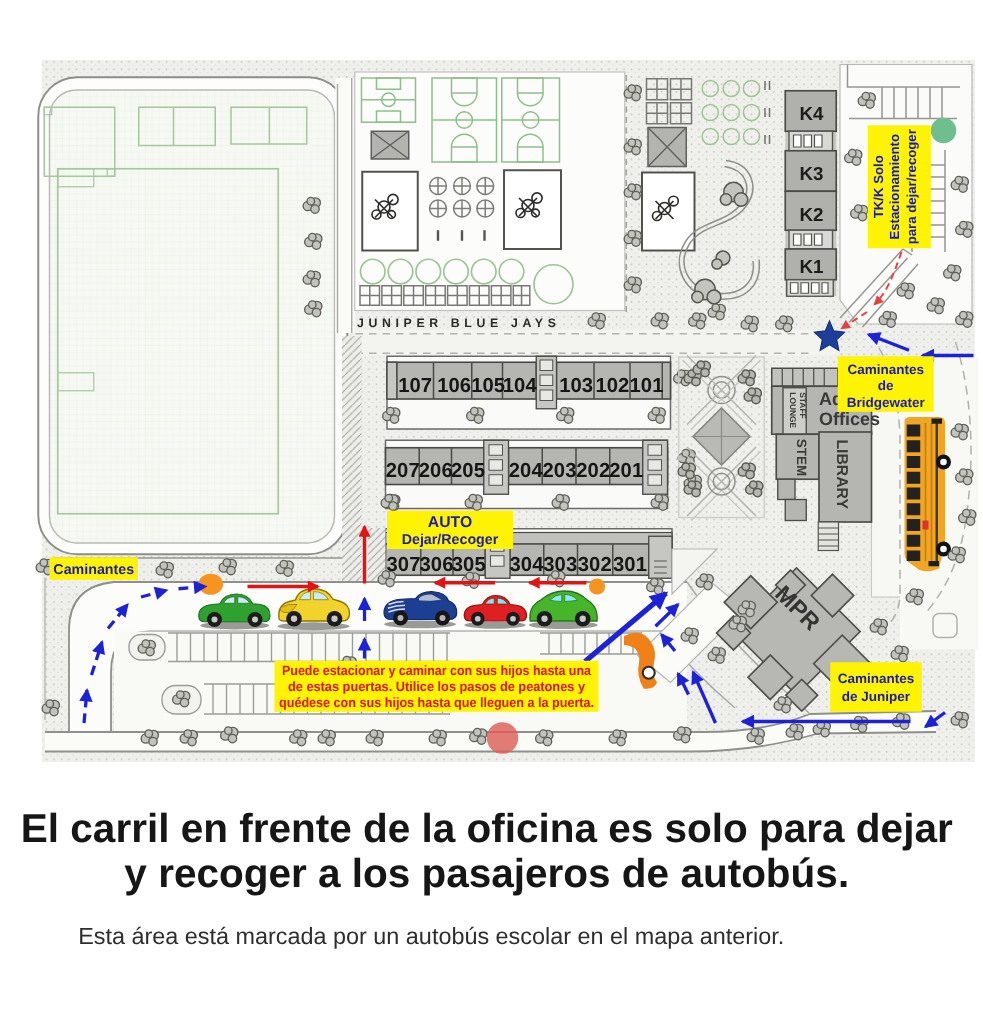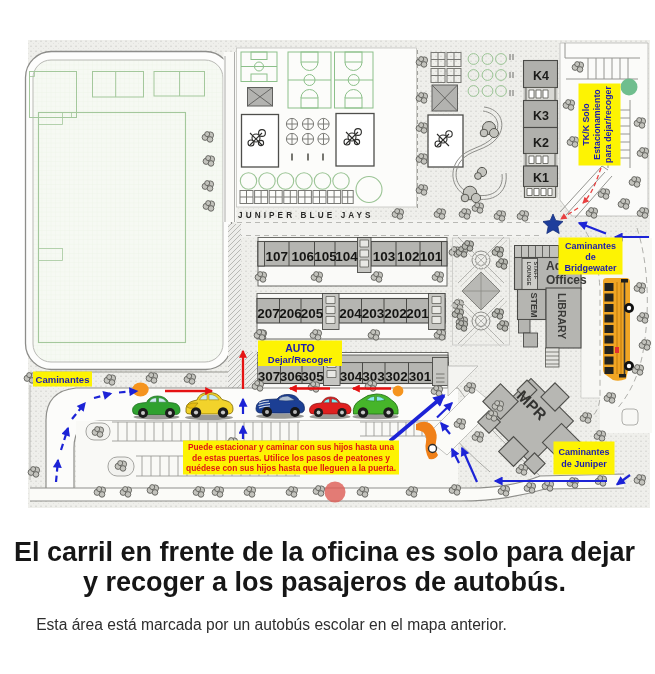--- a/index.html
+++ b/index.html
@@ -1,20 +1,20 @@
 <!DOCTYPE html>
 <html><head>
 <meta charset="utf-8">
 <style>
   html,body{margin:0;padding:0;background:#fff;}
   body{width:655px;height:674px;font-family:"Liberation Sans",sans-serif;}
   .wrap{position:relative;width:655px;height:674px;overflow:hidden;background:#fff;}
   svg{position:absolute;top:0;left:0;}
   .cap{position:absolute;top:538px;left:0;width:649px;text-align:center;font-weight:bold;font-size:27px;line-height:29.5px;color:#161616;}
-  .sub{position:absolute;top:616px;left:0;width:543px;text-align:center;font-size:15.6px;color:#2e2e2e;}
+  .sub{position:absolute;top:616px;left:0;width:543px;text-align:center;font-size:15.6px;color:#2e2e2e;padding-left:16px;}
 </style>
 </head>
 <body>
 <div class="wrap">
 <svg width="655" height="515" viewBox="0 0 655 515">
 <defs>
   <pattern id="stip" width="5" height="5" patternUnits="userSpaceOnUse">
     <rect width="5" height="5" fill="#efefeb"></rect>
     <circle cx="1" cy="1.2" r="0.58" fill="#c2c2be"></circle>
     <circle cx="3.6" cy="3.4" r="0.42" fill="#d2d2ce"></circle>

